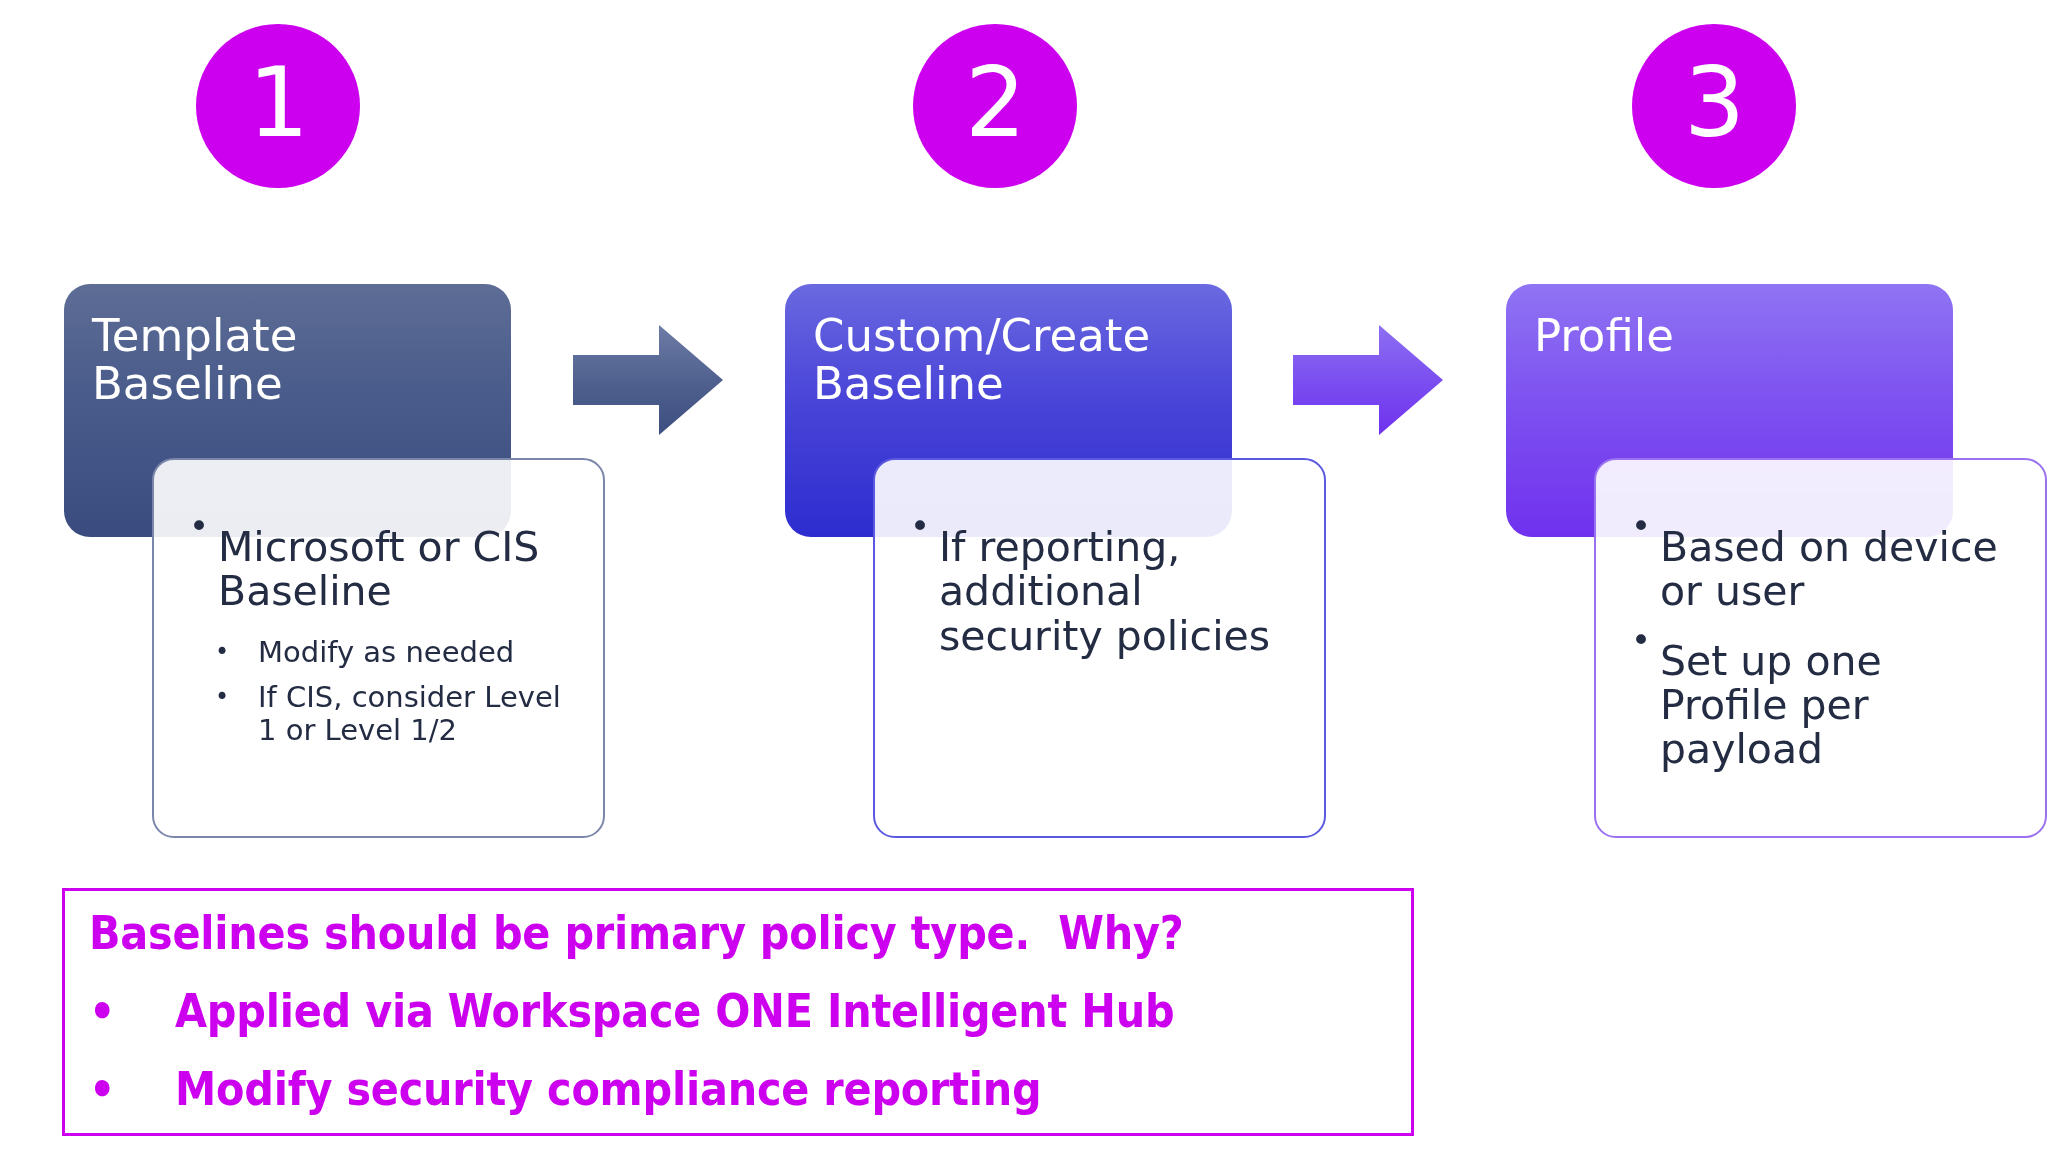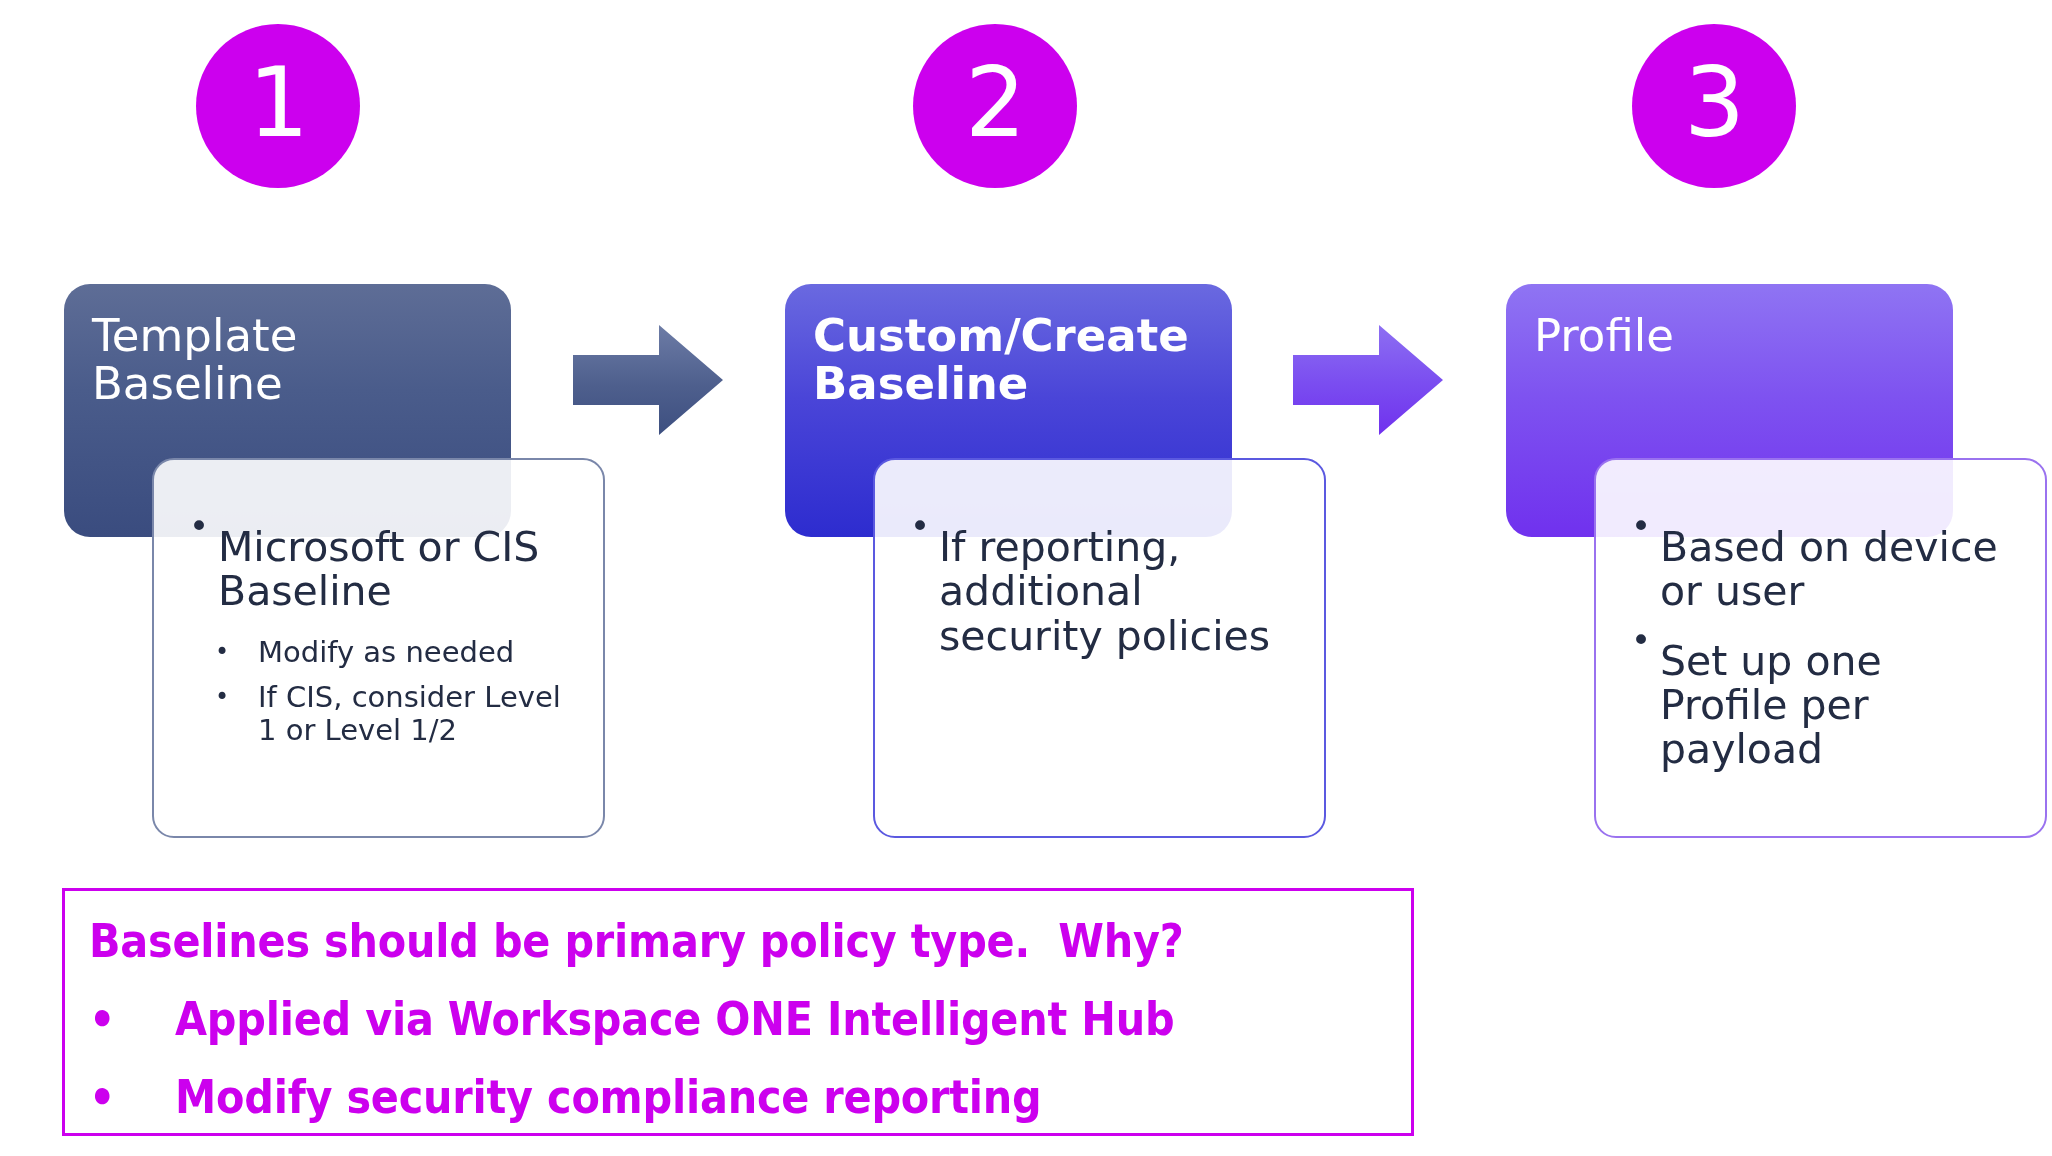--- a/index.html
+++ b/index.html
@@ -48,21 +48,21 @@
     border-radius: 26px;
     padding: 28px 26px 0 28px;
     color: #ffffff;
     font-size: 45px;
     line-height: 1.06;
     font-weight: 400;
     letter-spacing: 0px;
     overflow: hidden;
   }
   #card-1 { left: 64px;   top: 284px; background: linear-gradient(180deg, #5e6d96 0%, #4a5c8b 42%, #3a4c7f 100%); }
-  #card-2 { left: 785px;  top: 284px; background: linear-gradient(180deg, #6a69e0 0%, #4a45d8 45%, #2d2ccf 100%); font-weight: bold; }
+  #card-2 { left: 785px;  top: 284px; background: linear-gradient(180deg, #6a69e0 0%, #4a45d8 45%, #2d2ccf 100%); }
   #card-3 { left: 1506px; top: 284px; background: linear-gradient(180deg, #8f74f3 0%, #7e52f0 45%, #7031ee 100%); }
   .stage-card .card-title { display: block; white-space: pre-line; }
 
   
   .flow-arrow {
     position: absolute;
     width: 150px;
     height: 110px;
   }
   #arrow-1 { left: 573px;  top: 325px; }
@@ -129,21 +129,20 @@
     padding: 14px 24px 0 24px;
   }
   .callout-head {
     color: #cc00ee;
     font-family: "DejaVu Sans Condensed", "Liberation Sans Narrow", "Liberation Sans", sans-serif;
     font-weight: bold;
     font-size: 46px;
     line-height: 1.26;
     white-space: pre;
     letter-spacing: -0.2px;
-    margin-top: 8px;
   }
   .callout-row {
     display: flex;
     align-items: baseline;
     color: #cc00ee;
     font-family: "DejaVu Sans Condensed", "Liberation Sans Narrow", "Liberation Sans", sans-serif;
     font-weight: bold;
     font-size: 46px;
     line-height: 1.26;
     letter-spacing: -0.2px;

